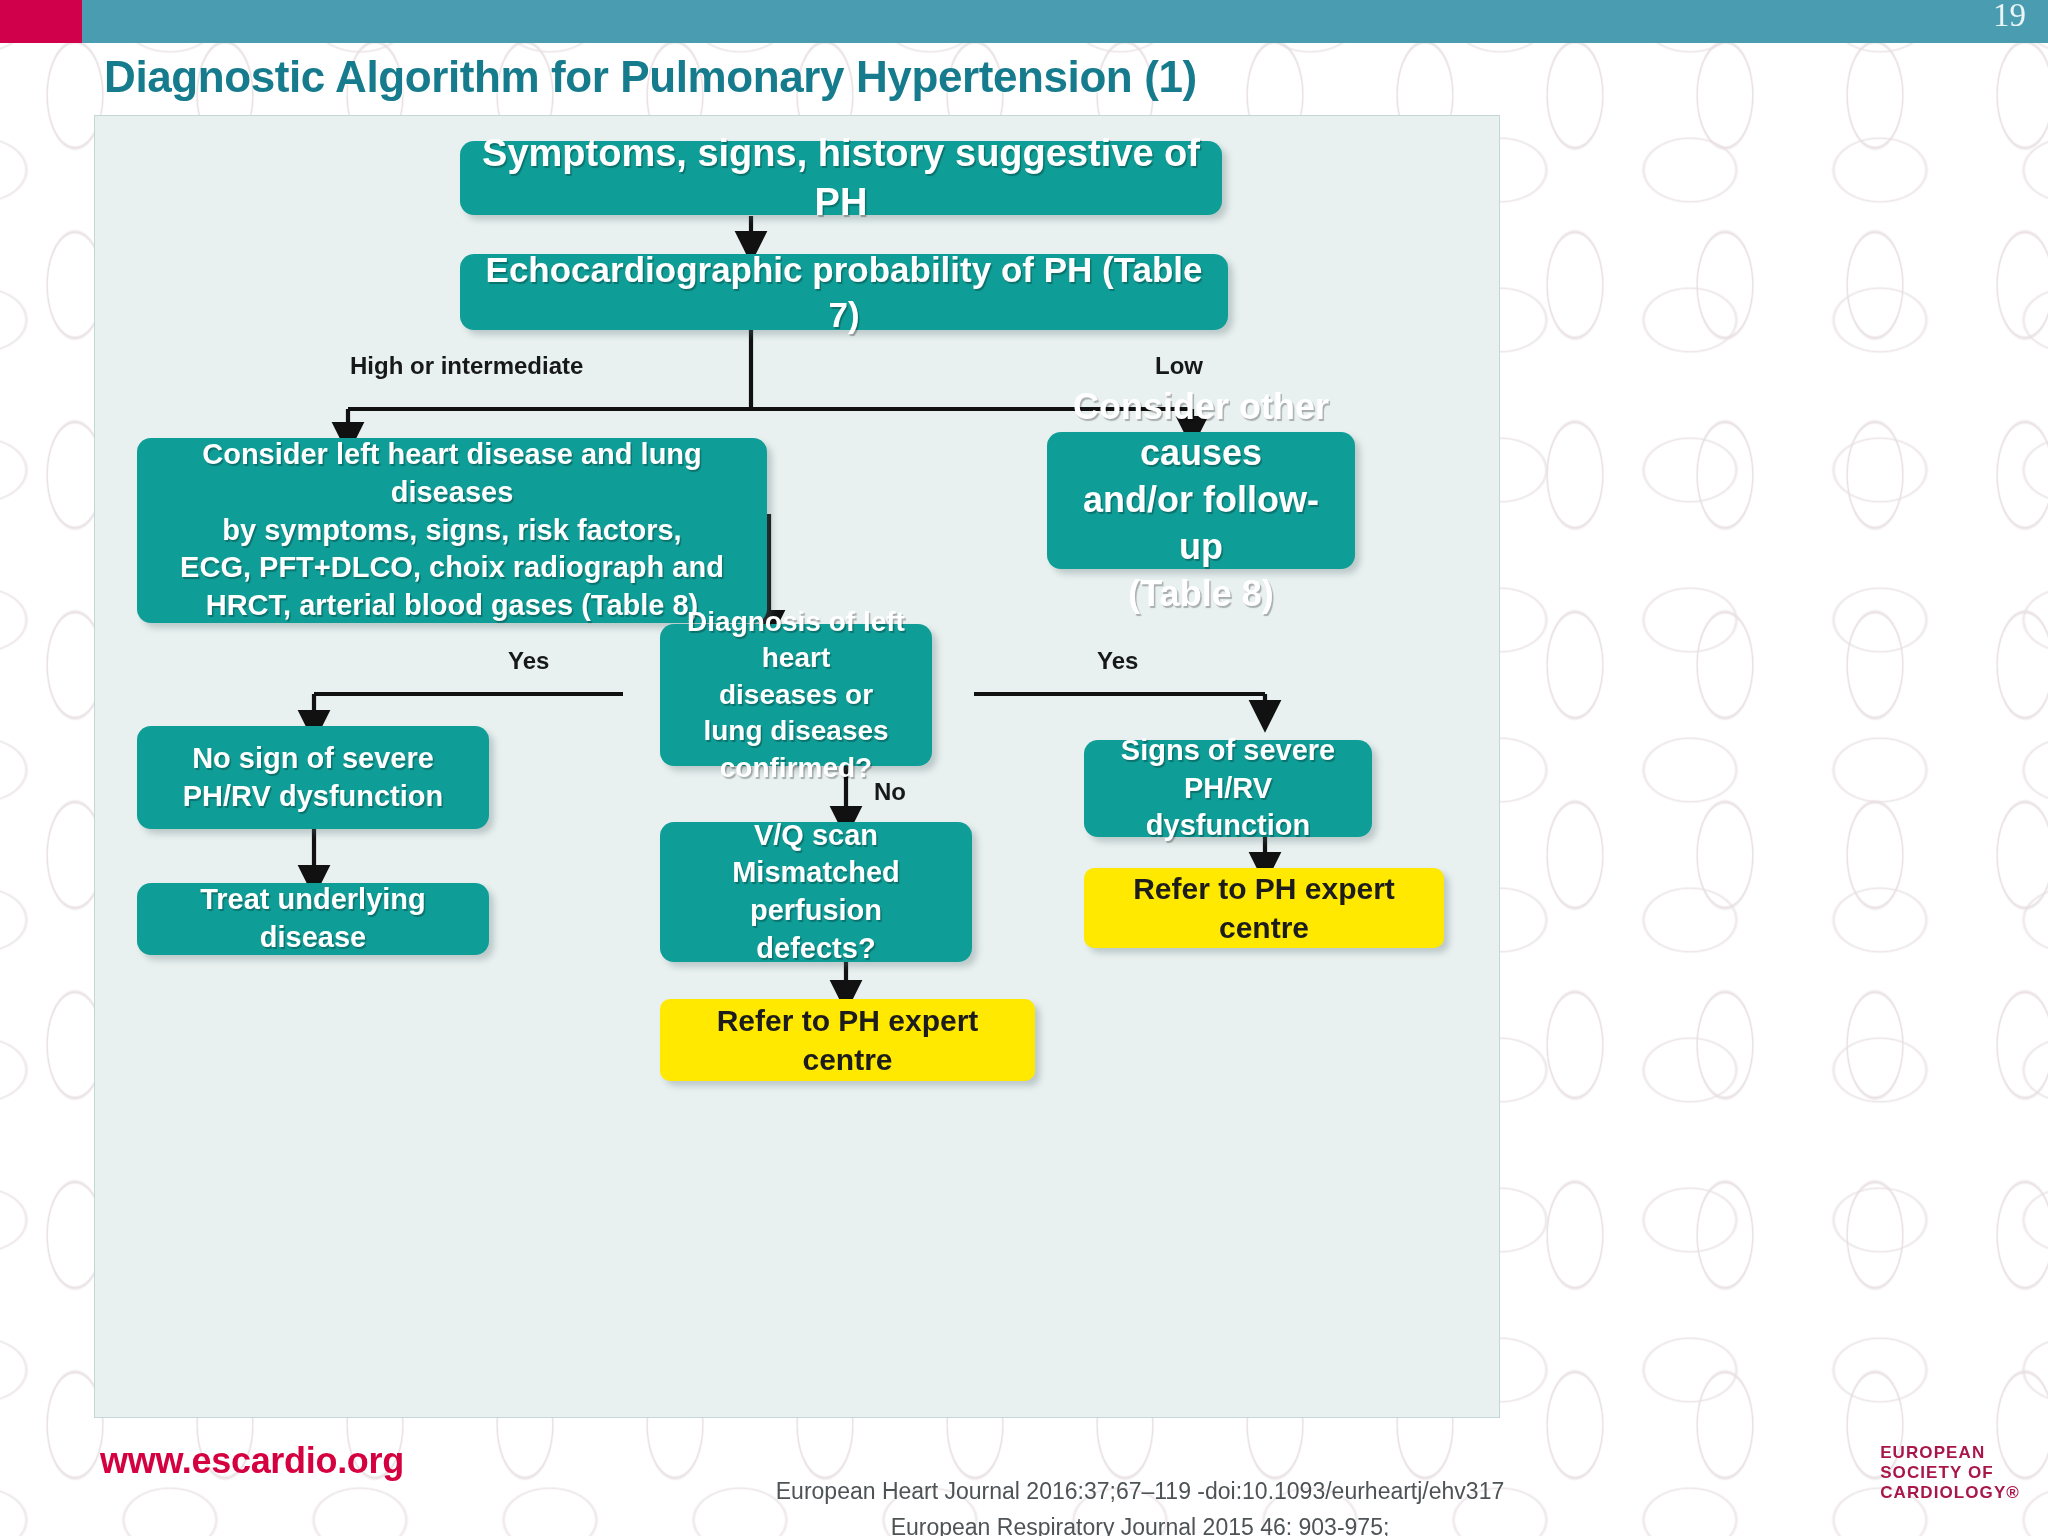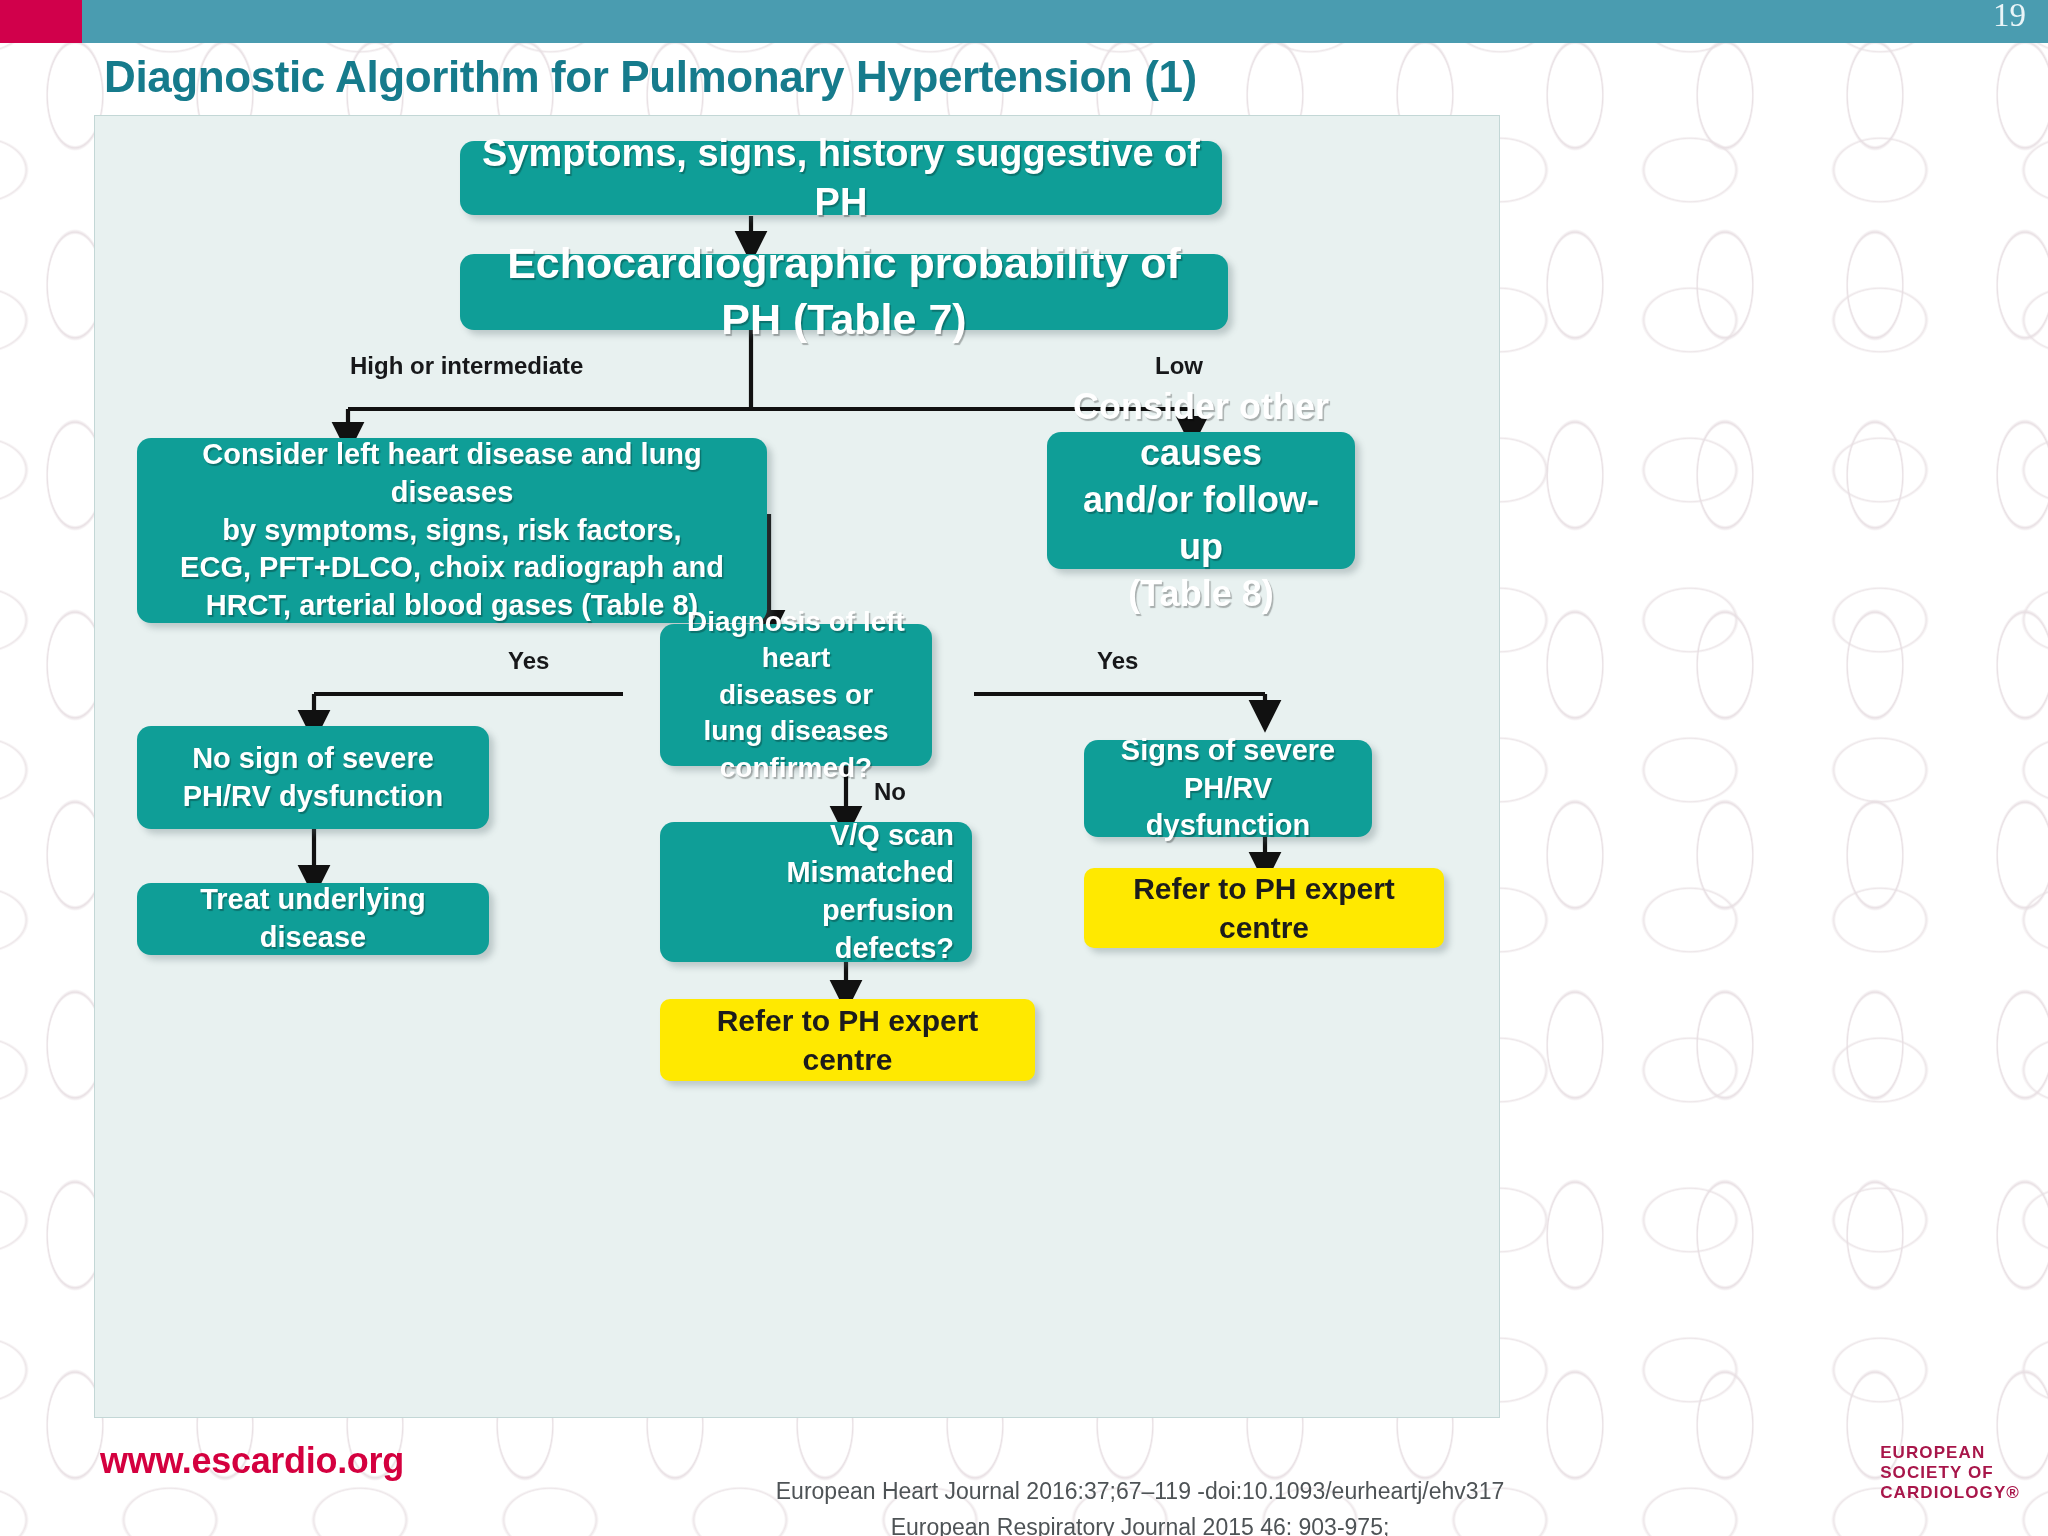--- a/index.html
+++ b/index.html
@@ -149,21 +149,21 @@
       <line x1="219" y1="713" x2="219" y2="765" marker-end="url(#ah)"></line>
 
       <line x1="1170" y1="697" x2="1170" y2="752" marker-end="url(#ah)"></line>
 
       <line x1="751" y1="823" x2="751" y2="880" marker-end="url(#ah)"></line>
     </g>
   </svg>
 
   <div class="node" style="left:365px;top:25px;width:762px;height:74px;font-size:38px;">Symptoms, signs, history suggestive of PH</div>
 
-  <div class="node" style="left:365px;top:138px;width:768px;height:76px;font-size:43px;">Echocardiographic  probability of PH (Table 7)</div>
+  <div class="node" style="left:365px;top:138px;width:768px;height:76px;font-size:35px;">Echocardiographic  probability of PH (Table 7)</div>
 
   <div class="edge-label" style="left:255px;top:236px;">High or intermediate</div>
 
   <div class="edge-label" style="left:1060px;top:236px;">Low</div>
 
   <div class="node" style="left:42px;top:322px;width:630px;height:185px;font-size:29px;white-space:pre-line;">Consider left heart disease and lung diseases
 by symptoms, signs, risk factors,
 ECG, PFT+DLCO, choix radiograph and
 HRCT, arterial blood gases (Table 8)</div>
 
@@ -182,21 +182,21 @@
   <div class="edge-label" style="left:779px;top:662px;">No</div>
 
   <div class="node" style="left:42px;top:610px;width:352px;height:103px;font-size:29px;white-space:pre-line;">No sign of severe
 PH/RV dysfunction</div>
 
   <div class="node" style="left:989px;top:624px;width:288px;height:97px;font-size:29px;white-space:pre-line;">Signs of severe
 PH/RV dysfunction</div>
 
   <div class="node" style="left:42px;top:767px;width:352px;height:72px;font-size:29px;">Treat underlying disease</div>
 
-  <div class="node" style="left:565px;top:706px;width:312px;height:140px;font-size:29px;white-space:pre-line;text-align:right;">V/Q scan
+  <div class="node" style="left:565px;top:706px;width:312px;height:140px;font-size:29px;white-space:pre-line;">V/Q scan
 Mismatched perfusion
 defects?</div>
 
   <div class="node yellow" style="left:989px;top:752px;width:360px;height:80px;font-size:30px;">Refer to PH expert centre</div>
 
   <div class="node yellow" style="left:565px;top:883px;width:375px;height:82px;font-size:30px;">Refer to PH expert centre</div>
 </div>
 
 <div class="footer-url">www.escardio.org</div>
 

